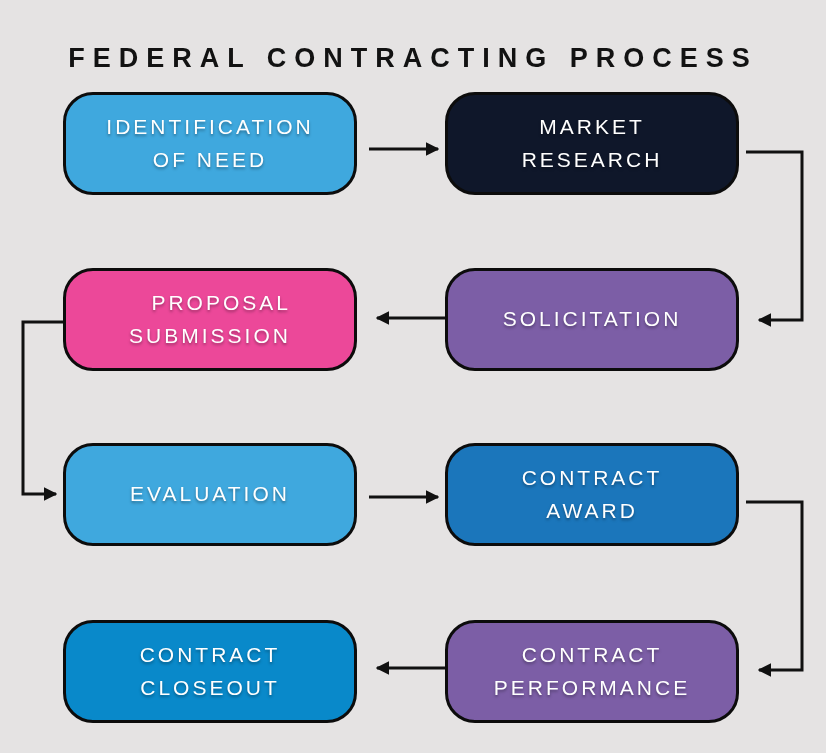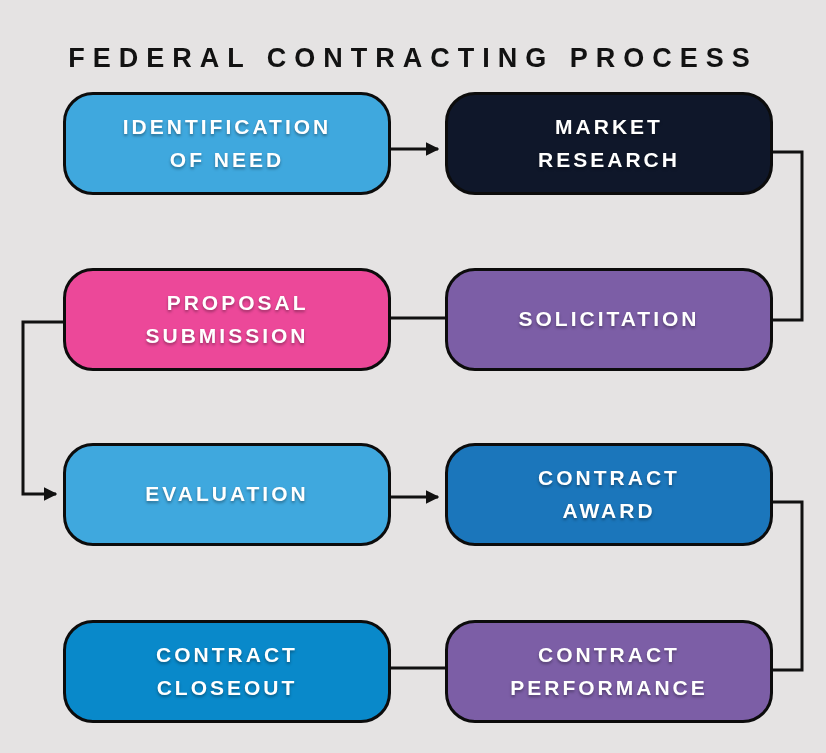--- a/index.html
+++ b/index.html
@@ -26,31 +26,31 @@
     white-space: nowrap;
   }
   #connectors {
     position: absolute;
     left: 0; top: 0;
     width: 826px; height: 753px;
     pointer-events: none;
   }
   .node {
     position: absolute;
-    width: 328px; height: 103px;
+    width: 294px; height: 103px;
     box-sizing: border-box;
     border: 3px solid #0c0c0c;
     border-radius: 30px;
     display: flex;
     align-items: center;
     justify-content: center;
     text-align: center;
     color: #ffffff;
     font-size: 21px;
-    font-weight: 700;
+    font-weight: 400;
     letter-spacing: 3px;
     line-height: 1.55;
     white-space: pre-line;
     text-shadow: 0 2px 3px rgba(0,0,0,0.35);
   }
   
   .node::before {
     content: "";
     position: absolute;
     left: 6px; top: 8px;          

